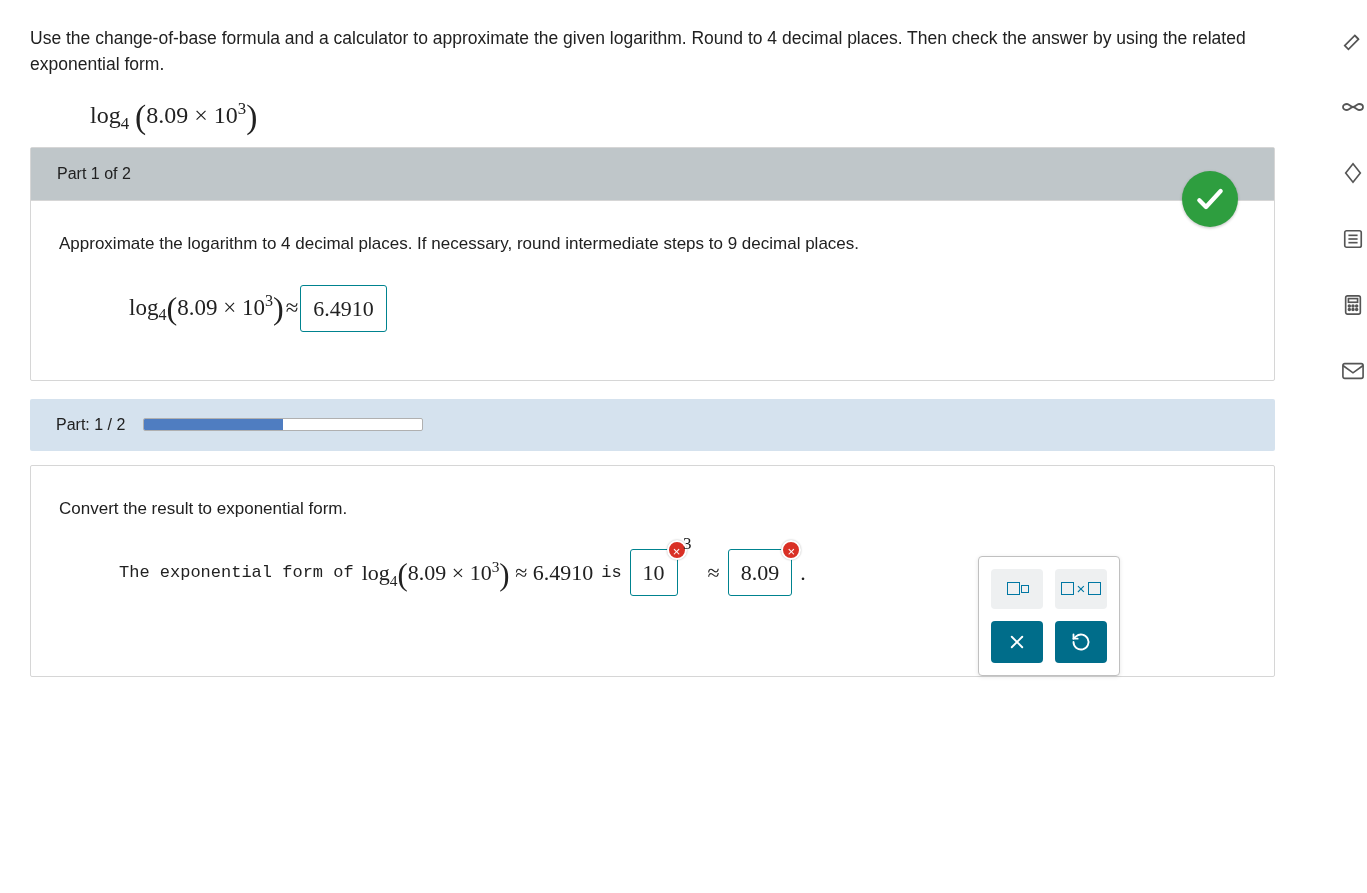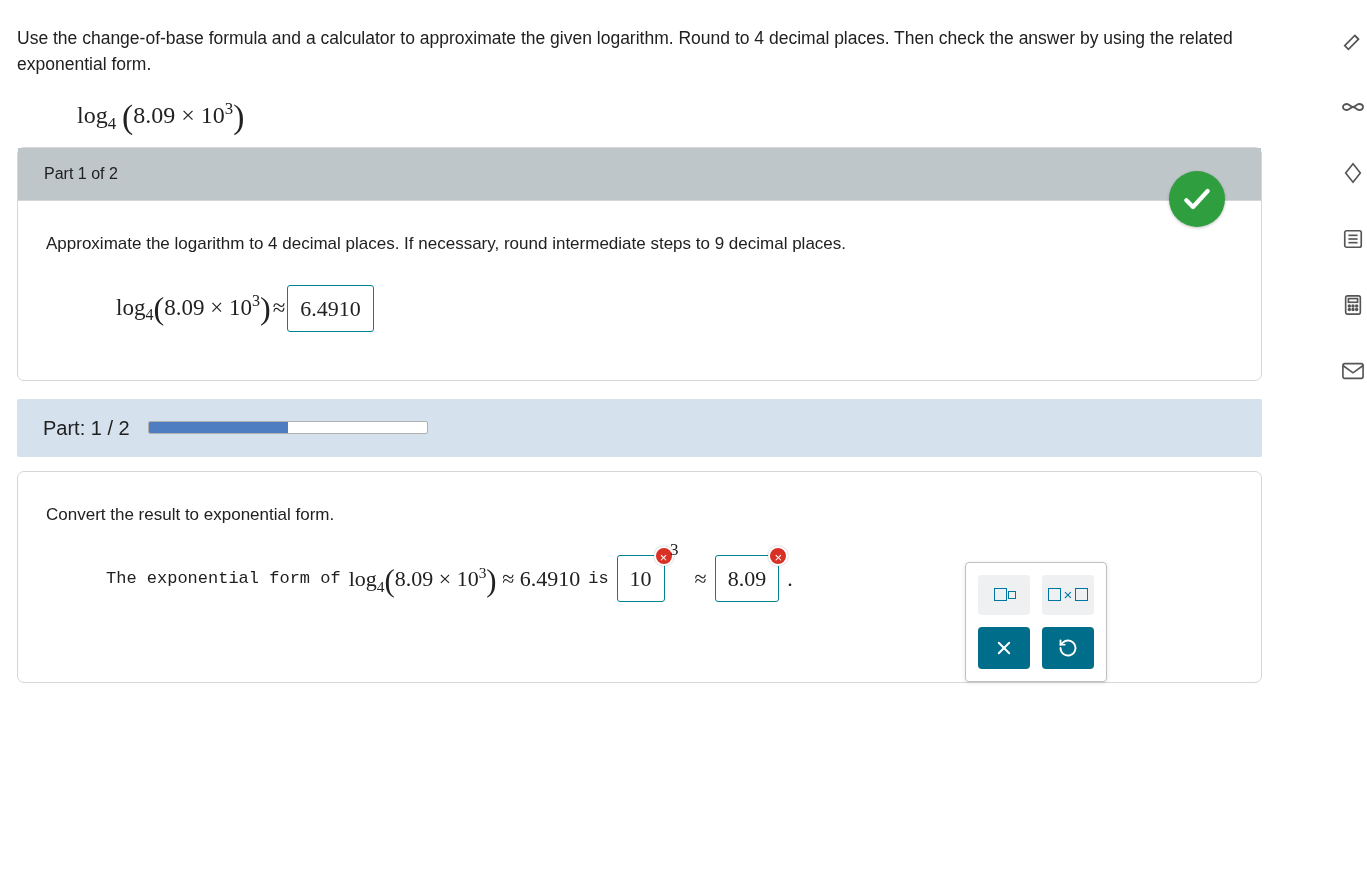--- a/index.html
+++ b/index.html
@@ -7,42 +7,42 @@
     font-family: Arial, Helvetica, sans-serif;
     background: #fff;
     color: #212121;
     font-size: 17px;
     line-height: 1.5;
   }
   .page {
     width: 1367px;
     height: 893px;
     position: relative;
-    padding: 25px 40px 25px 17px;
+    padding: 25px 40px 25px 30px;
   }
   .content-col {
     width: 1245px;
   }
   .question-text {
     font-size: 17.5px;
     color: #212121;
     margin-bottom: 18px;
   }
   .main-log {
     font-family: "Times New Roman", serif;
     font-size: 24px;
     margin-left: 60px;
     margin-bottom: 12px;
   }
   sub { font-size: 0.7em; vertical-align: sub; }
   sup { font-size: 0.7em; vertical-align: super; }
   .lp { font-size: 1.4em; line-height: 0; vertical-align: -0.15em; }
   .panel {
     border: 1px solid #d6d6d6;
-    border-radius: 7px;
+    border-radius: 2px;
     margin-bottom: 18px;
     background: #fff;
   }
   .panel-header {
     background: #bfc6c9;
     color: #212121;
     font-size: 16px;
     padding: 14px 26px;
     border-bottom: 1px solid #d6d6d6;
   }
@@ -223,21 +223,21 @@
         <div class="instr">Approximate the logarithm to 4 decimal places. If necessary, round intermediate steps to 9 decimal places.</div>
         <div class="math-row">
           <span>log<sub>4</sub><span class="lp">(</span><span>8.09</span> × 10<sup>3</sup><span class="lp">)</span></span>
           <span>≈</span>
           <span class="answer-box">6.4910</span>
         </div>
       </div>
     </div>
 
     <div class="progress-panel">
-      <div style="font-size:20px;">Part: 1 / 2</div>
+      <div style="font-size:16px;">Part: 1 / 2</div>
       <div class="progress-track">
         <div class="progress-fill" style="width: 50%;"></div>
       </div>
     </div>
 
     <div class="panel">
       <div class="panel-body" style="padding-bottom:80px;">
         <div class="instr">Convert the result to exponential form.</div>
 
         <div class="math-line2">

